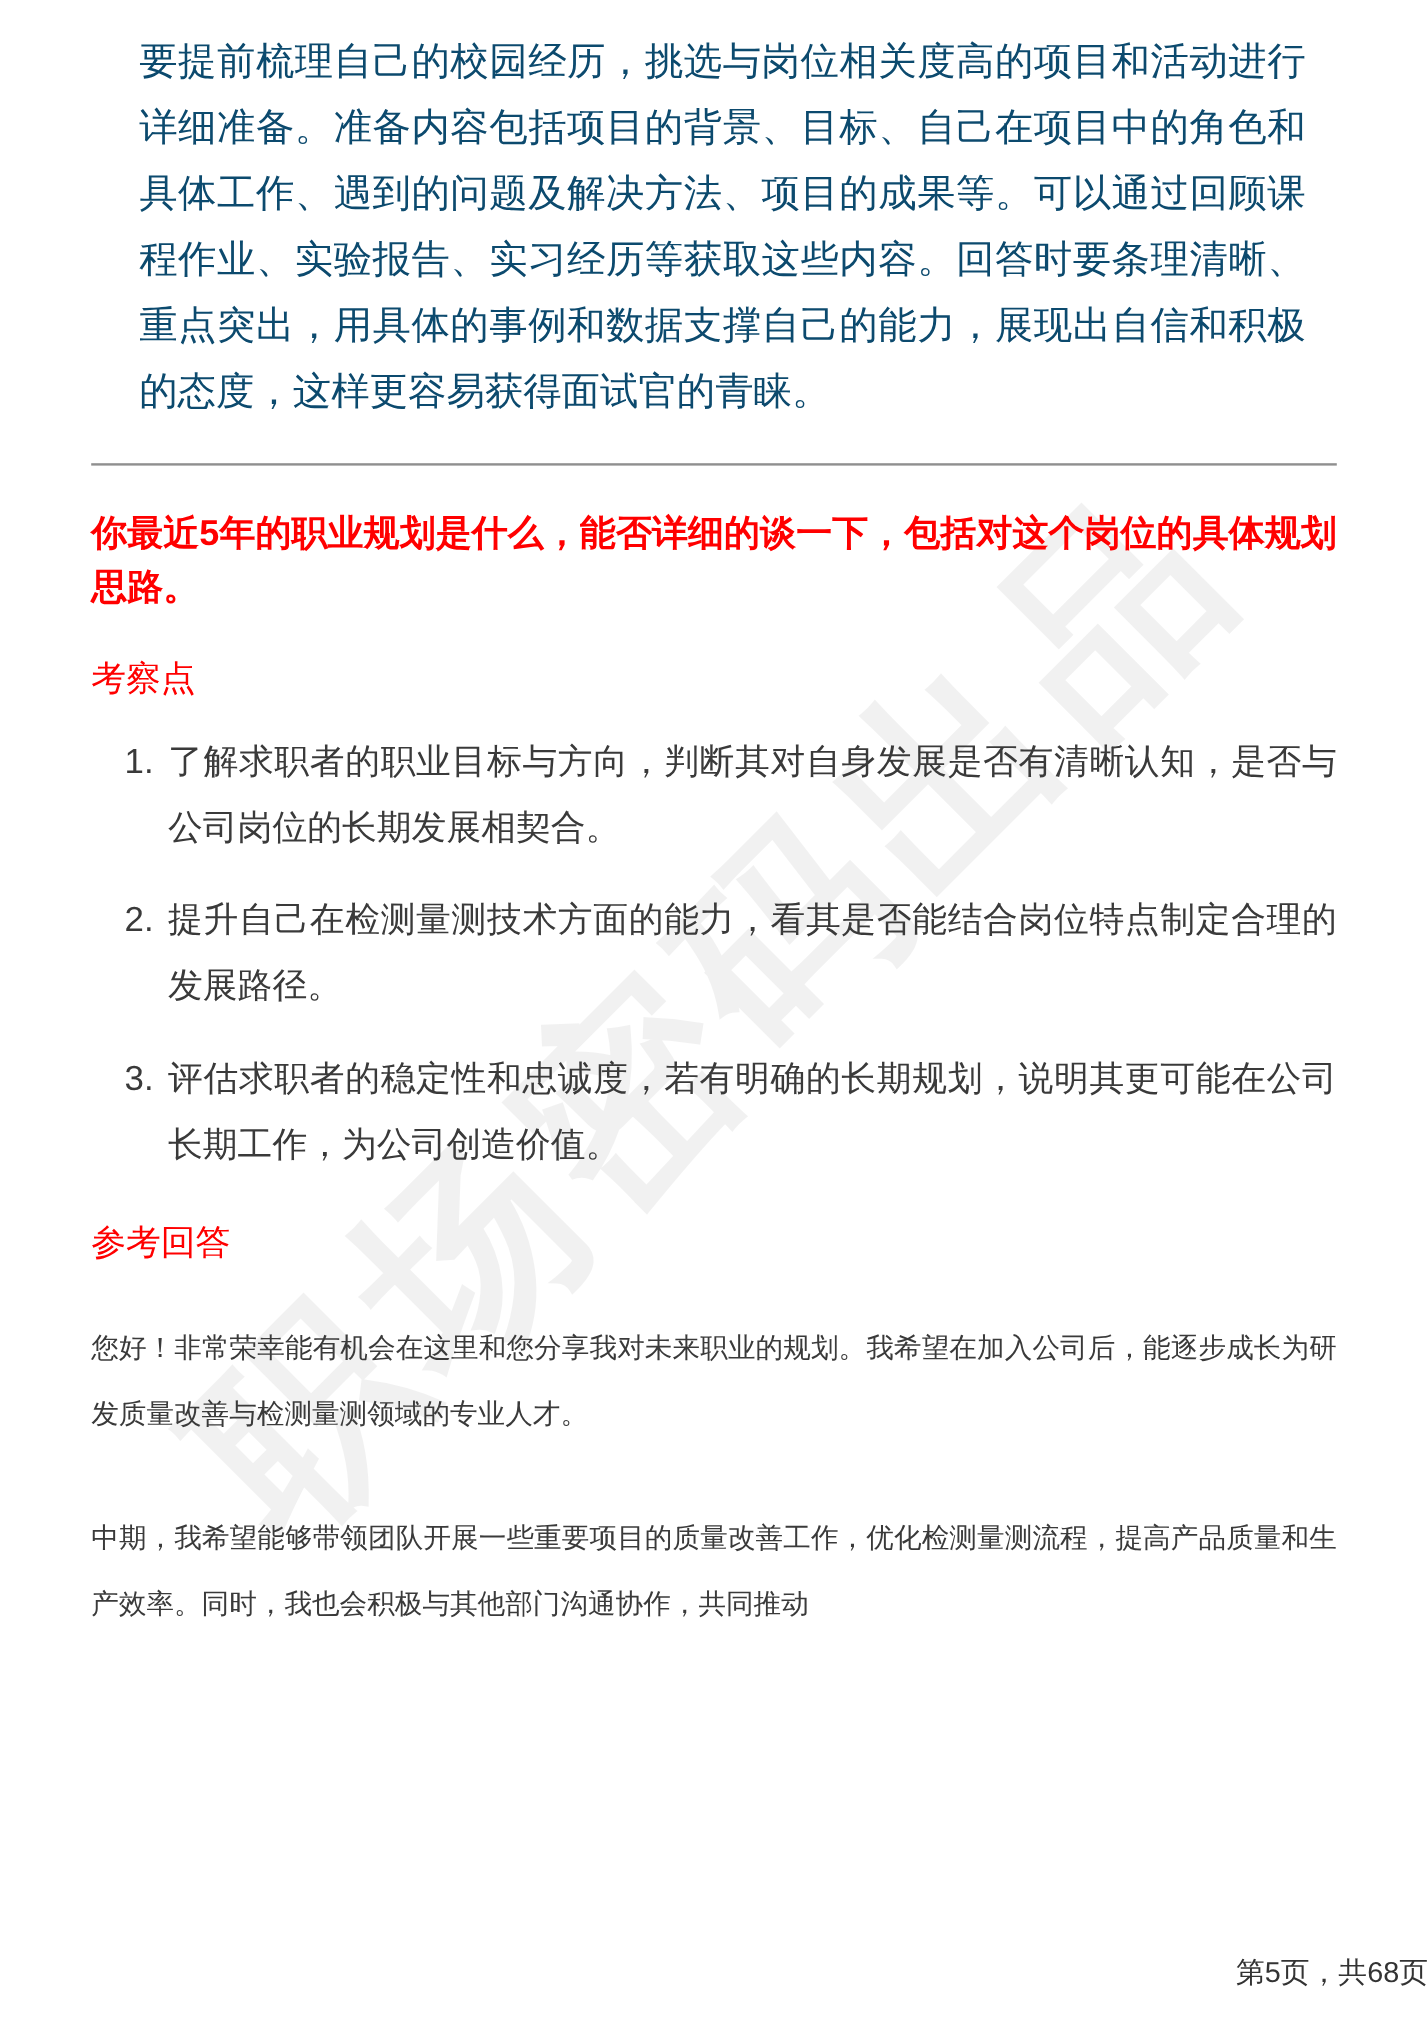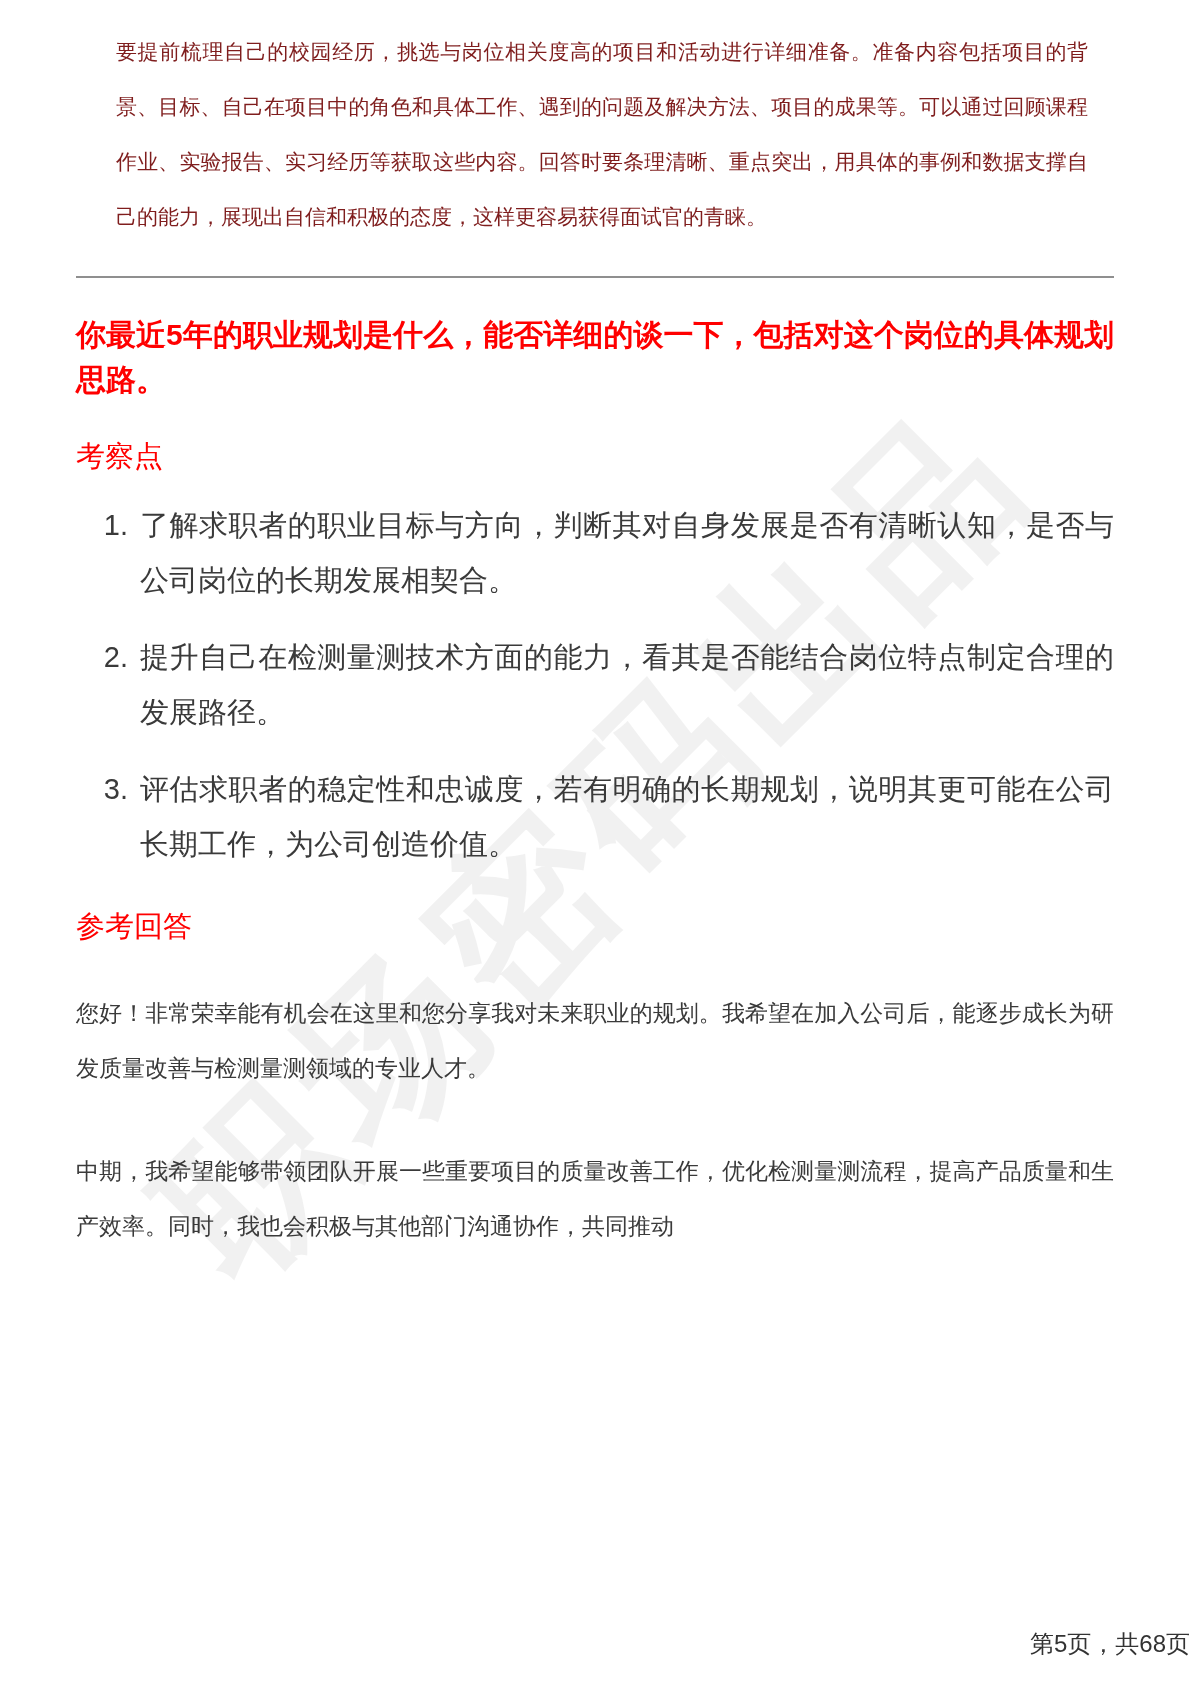--- a/index.html
+++ b/index.html
@@ -30,25 +30,25 @@
     z-index: 0;
     pointer-events: none;
     user-select: none;
   }
   .content {
     position: relative;
     z-index: 1;
     padding: 24px 76px 0 76px;
   }
   .intro {
-    font-size: 21px;
+    font-size: 32px;
     line-height: 55px;
     text-align: justify;
     margin: 0 26px 0 40px;
-    color: #7f1d1d;
+    color: #0c4a6e;
   }
   .divider {
     height: 2px;
     background: #8f8f8f;
     margin: 32px 0 0 0;
   }
   .question-title {
     color: #ff0000;
     font-weight: bold;
     font-size: 30px;

